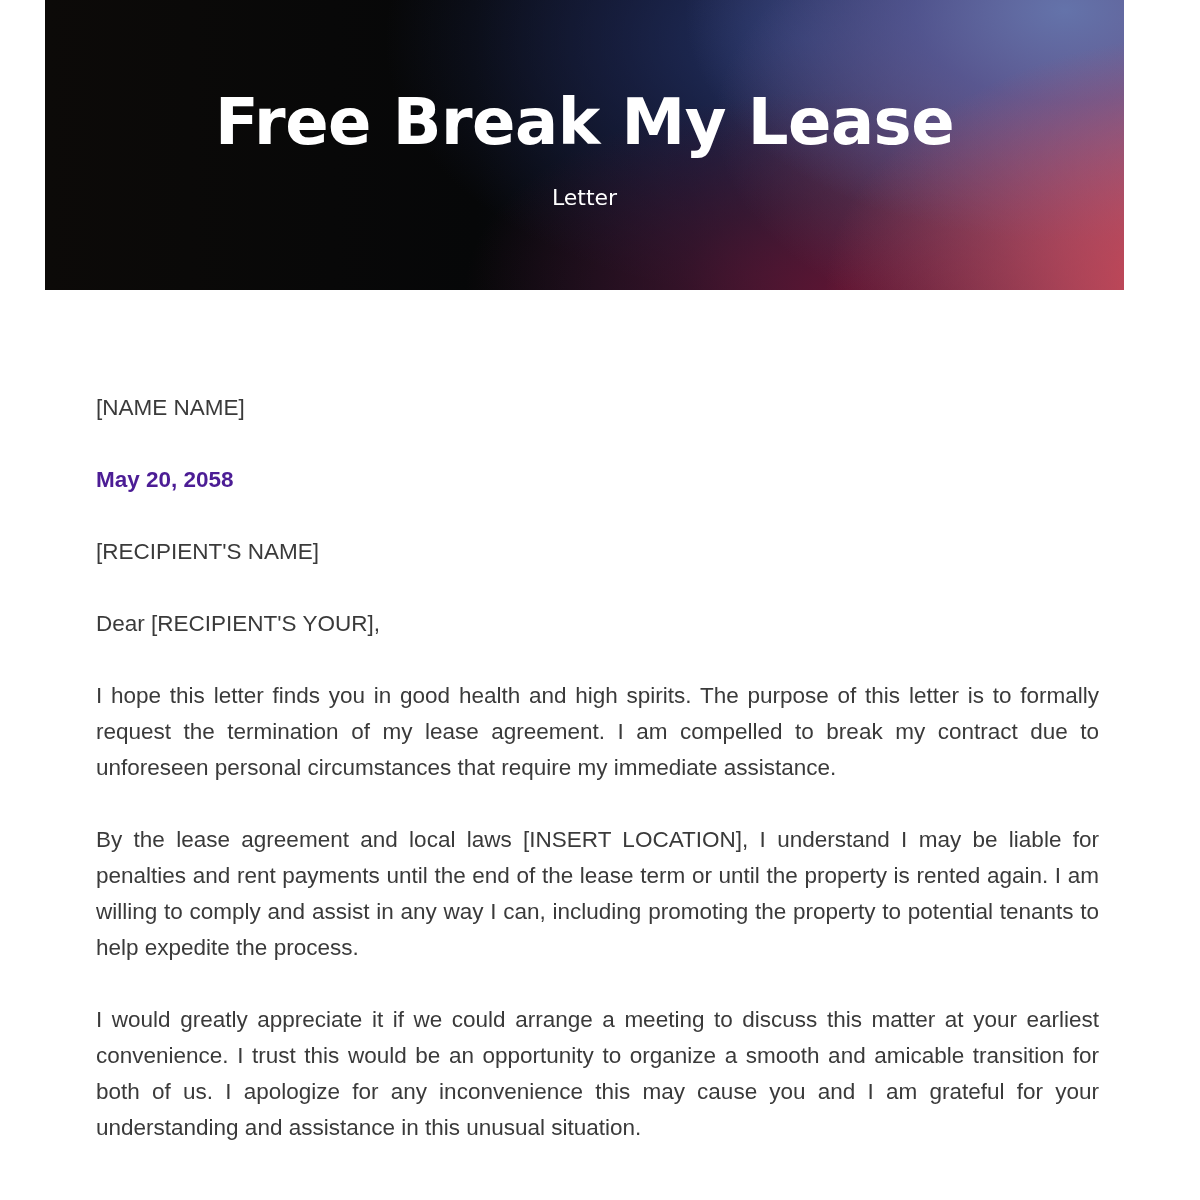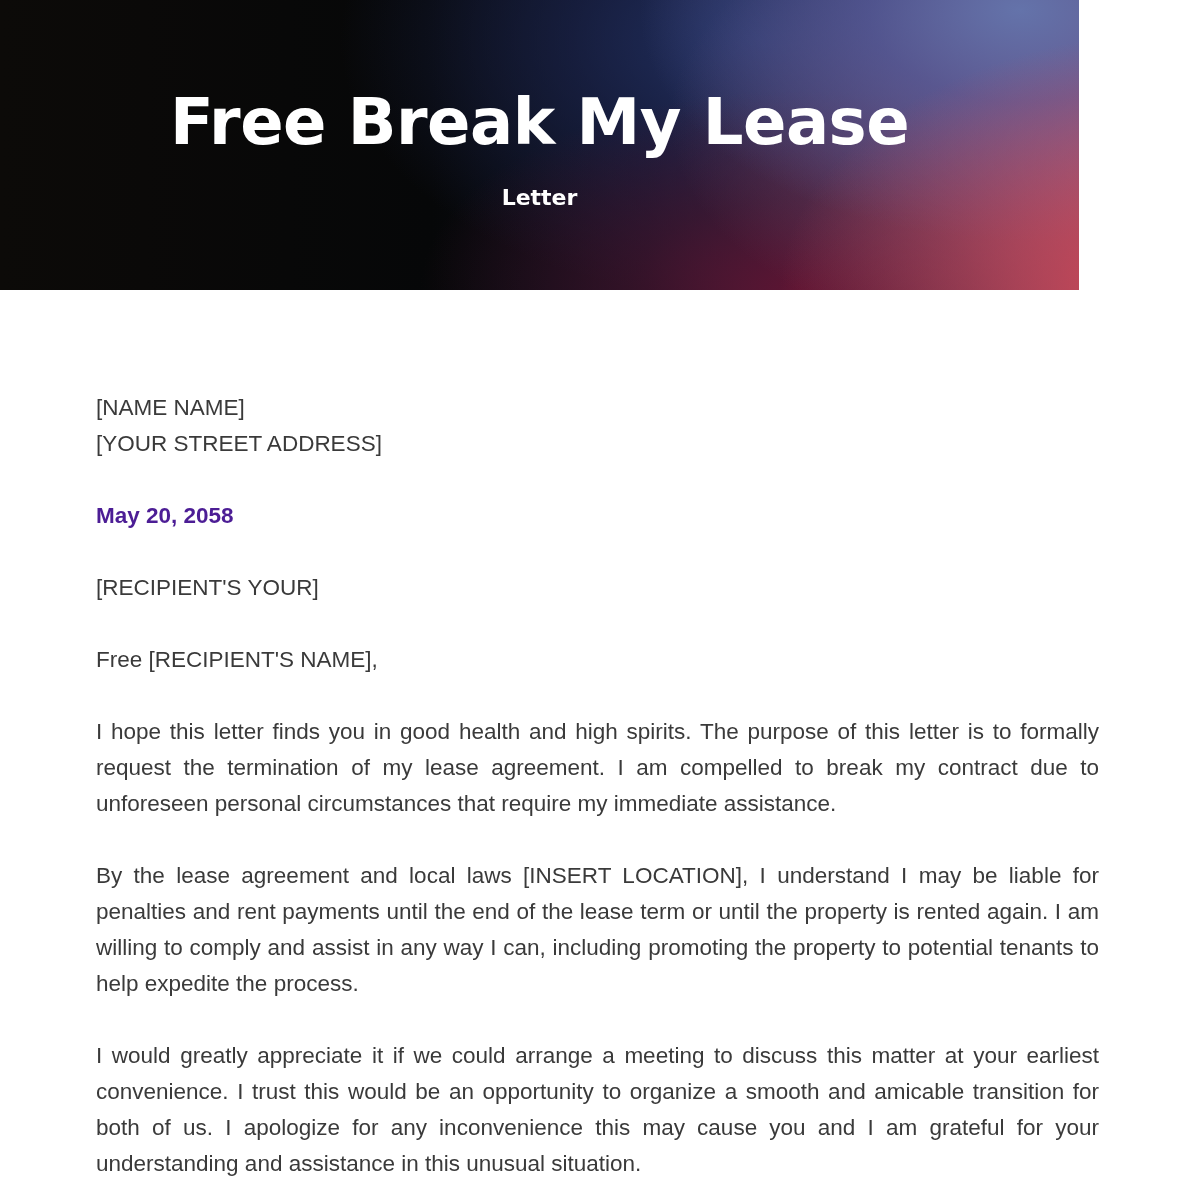--- a/index.html
+++ b/index.html
@@ -18,20 +18,21 @@
       width: 1079px;
       height: 290px;
       overflow: hidden;
       background:
         radial-gradient(ellipse 420px 260px at 1200px 290px, rgba(220,70,80,1) 0%, rgba(200,70,85,0.75) 35%, rgba(160,60,80,0) 100%),
         radial-gradient(ellipse 380px 230px at 1020px 10px, rgba(100,115,170,1) 0%, rgba(85,95,160,0.7) 40%, rgba(60,60,120,0) 100%),
         radial-gradient(ellipse 520px 260px at 1190px 120px, rgba(165,100,130,0.95) 0%, rgba(150,90,125,0.5) 50%, rgba(120,60,100,0) 100%),
         radial-gradient(ellipse 380px 200px at 800px 290px, rgba(95,20,50,0.95) 0%, rgba(75,20,45,0.6) 45%, rgba(40,15,35,0) 100%),
         radial-gradient(ellipse 420px 260px at 760px 40px, rgba(35,50,100,0.95) 0%, rgba(30,40,85,0.6) 45%, rgba(20,25,50,0) 100%),
         linear-gradient(90deg, #0c0a08 0%, #060708 40%, #0d1020 60%, #3a2a4a 80%, #7a5070 100%);
+      margin-left: 45px;
     }
     .header-title {
       position: absolute;
       left: 0;
       right: 0;
       top: 82px;
       text-align: center;
       color: #ffffff;
       font-family: "DejaVu Sans", sans-serif;
       font-weight: bold;
@@ -40,21 +41,21 @@
       line-height: 80px;
     }
     .header-subtitle {
       position: absolute;
       left: 0;
       right: 0;
       top: 184px;
       text-align: center;
       color: #ffffff;
       font-family: "DejaVu Sans", sans-serif;
-      font-weight: bold;
+      font-weight: normal;
       font-size: 22px;
       line-height: 28px;
     }
     .letter {
       position: absolute;
       left: 96px;
       top: 390px;
       width: 1003px;
       color: #3a3a3a;
       font-size: 22.5px;
@@ -79,24 +80,23 @@
 </head>
 <body>
 
 <div class="header">
   <div class="header-title">Free Break My Lease</div>
   <div class="header-subtitle">Letter</div>
 </div>
 
 <div class="letter">
   <span class="line">[NAME NAME]</span>
-  <span class="line">[YOUR STREET ADDRESS]</span>
   <div class="gap"></div>
   <span class="line date">May 20, 2058</span>
   <div class="gap"></div>
-  <span class="line">[RECIPIENT'S YOUR]</span>
+  <span class="line">[RECIPIENT'S NAME]</span>
   <div class="gap"></div>
-  <span class="line">Free [RECIPIENT'S NAME],</span>
+  <span class="line">Dear [RECIPIENT'S YOUR],</span>
   <div class="gap"></div>
   <p>I hope this letter finds you in good health and high spirits. The purpose of this letter is to formally request the termination of my lease agreement. I am compelled to break my contract due to unforeseen personal circumstances that require my immediate assistance.</p>
   <p>By the lease agreement and local laws [INSERT LOCATION], I understand I may be liable for penalties and rent payments until the end of the lease term or until the property is rented again. I am willing to comply and assist in any way I can, including promoting the property to potential tenants to help expedite the process.</p>
   <p>I would greatly appreciate it if we could arrange a meeting to discuss this matter at your earliest convenience. I trust this would be an opportunity to organize a smooth and amicable transition for both of us. I apologize for any inconvenience this may cause you and I am grateful for your understanding and assistance in this unusual situation.</p>
 </div>
 
 </body></html>

